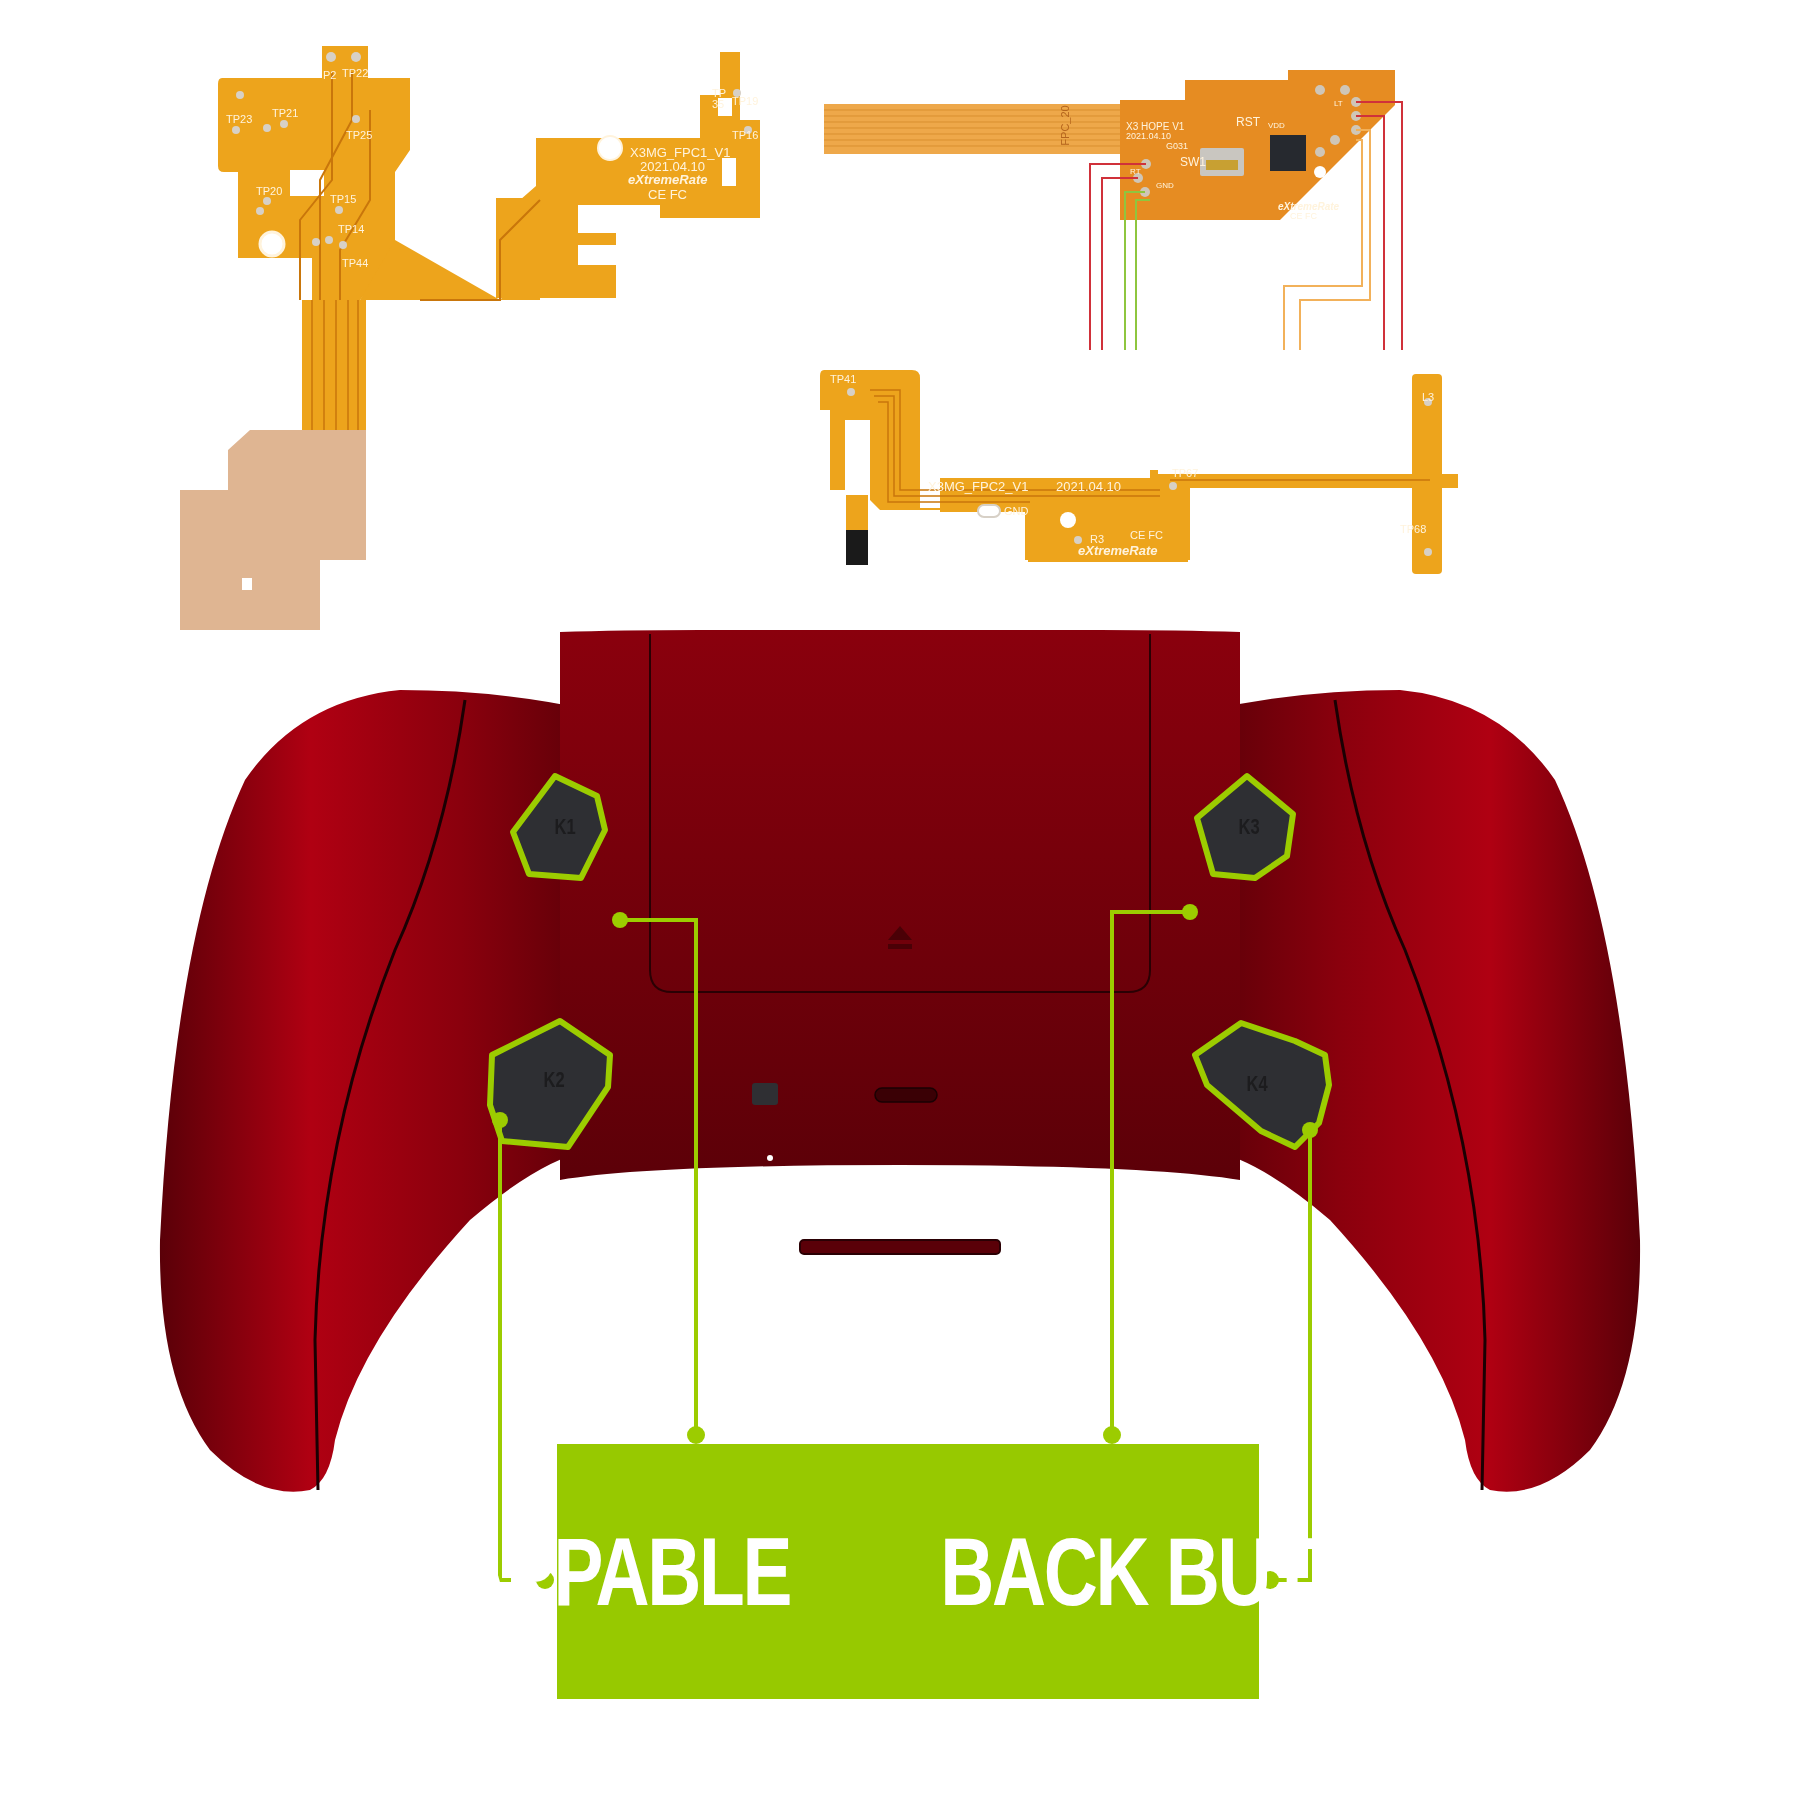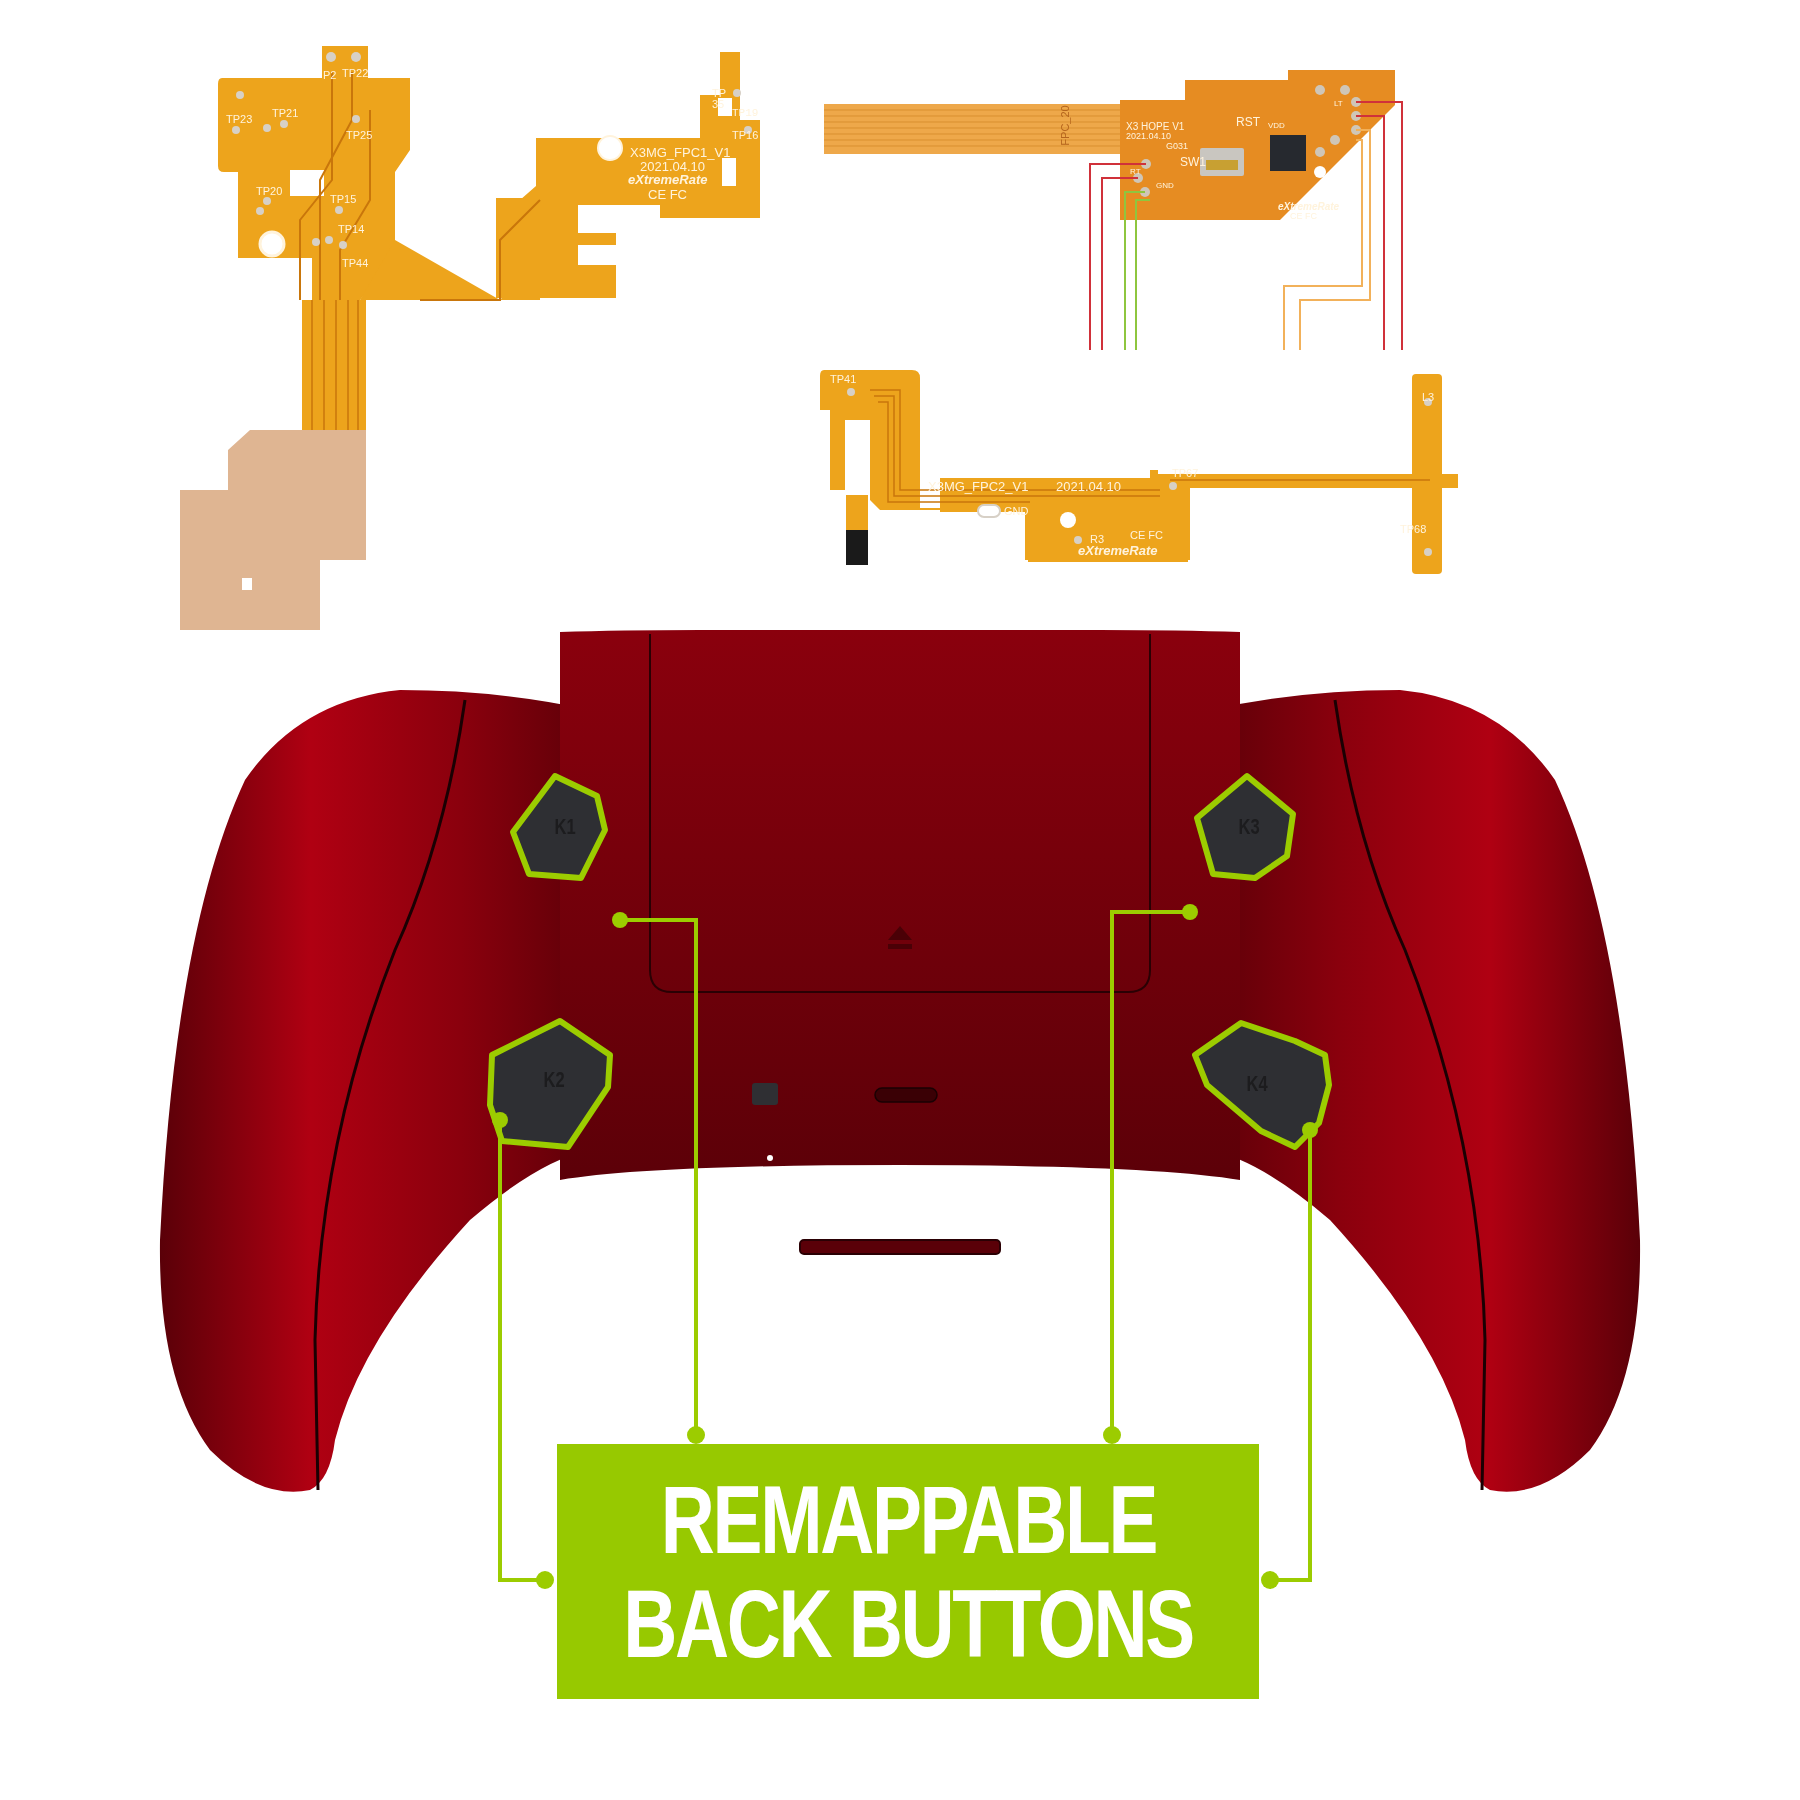--- a/index.html
+++ b/index.html
@@ -2,21 +2,21 @@
 <html><head>
 <meta charset="utf-8">
 <style>
   html,body{margin:0;padding:0;background:#ffffff;}
   body{width:1800px;height:1800px;position:relative;overflow:hidden;font-family:"Liberation Sans",sans-serif;}
   .abs{position:absolute;}
   svg{position:absolute;left:0;top:0;}
   .pcb-label{position:absolute;color:#fff3dc;font-family:"Liberation Sans",sans-serif;font-size:11px;line-height:1;white-space:nowrap;}
   .pcb-label.big{font-size:13px;}
   .pcb-label.brand{font-style:italic;font-weight:bold;font-size:13px;}
-  .banner{position:absolute;left:557px;top:1444px;width:702px;height:255px;background:#97c900;display:flex;flex-direction:column;align-items:center;justify-content:center;}
+  .banner{position:absolute;left:557px;top:1444px;width:702px;height:255px;background:#97c900;display:flex;flex-direction:row;align-items:center;justify-content:center;}
   .banner span{display:block;color:#ffffff;font-family:"Liberation Sans",sans-serif;font-weight:bold;font-size:96px;line-height:104px;letter-spacing:-3px;transform:scaleX(0.78);white-space:nowrap;}
   .btn-label{position:absolute;color:#1c1c1e;font-family:"Liberation Sans",sans-serif;font-weight:bold;font-size:22px;transform:scaleX(0.75);}
 </style>
 </head>
 <body>
 
 <div class="abs" style="left:0;top:0;width:820px;height:640px;">
   <svg width="820" height="640">
 
     <path d="M322 46 L322 78 L222 78 Q218 78 218 84 L218 166 Q218 172 224 172 L238 172 L238 258 L312 258 L312 300 L312 410 L360 410 L360 300 L395 255 L395 172 L410 150 L410 78 L368 78 L368 46 Z" fill="#eda41c"></path>
@@ -64,21 +64,21 @@
   <span class="pcb-label" style="left:323px;top:70px;">P2</span>
   <span class="pcb-label" style="left:342px;top:68px;">TP22</span>
   <span class="pcb-label" style="left:226px;top:114px;">TP23</span>
   <span class="pcb-label" style="left:272px;top:108px;">TP21</span>
   <span class="pcb-label" style="left:346px;top:130px;">TP25</span>
   <span class="pcb-label" style="left:256px;top:186px;">TP20</span>
   <span class="pcb-label" style="left:330px;top:194px;">TP15</span>
   <span class="pcb-label" style="left:314px;top:224px;margin-left:24px;">TP14</span>
   <span class="pcb-label" style="left:342px;top:258px;">TP44</span>
   <span class="pcb-label" style="left:712px;top:72px;width:20px;white-space:normal;margin-top:16px;">TP 35</span>
-  <span class="pcb-label" style="left:732px;top:108px;font-family:Liberation Mono, monospace;">TP19</span>
+  <span class="pcb-label" style="left:732px;top:96px;">TP19</span>
   <span class="pcb-label" style="left:732px;top:130px;">TP16</span>
   <span class="pcb-label big" style="left:630px;top:146px;">X3MG_FPC1_V1</span>
   <span class="pcb-label big" style="left:640px;top:160px;">2021.04.10</span>
   <span class="pcb-label brand" style="left:628px;top:173px;">eXtremeRate</span>
   <span class="pcb-label big" style="left:648px;top:188px;">CE FC</span>
 </div>
 
 <div class="abs" style="left:800px;top:60px;width:1000px;height:300px;">
   <svg width="1000" height="300">
 

